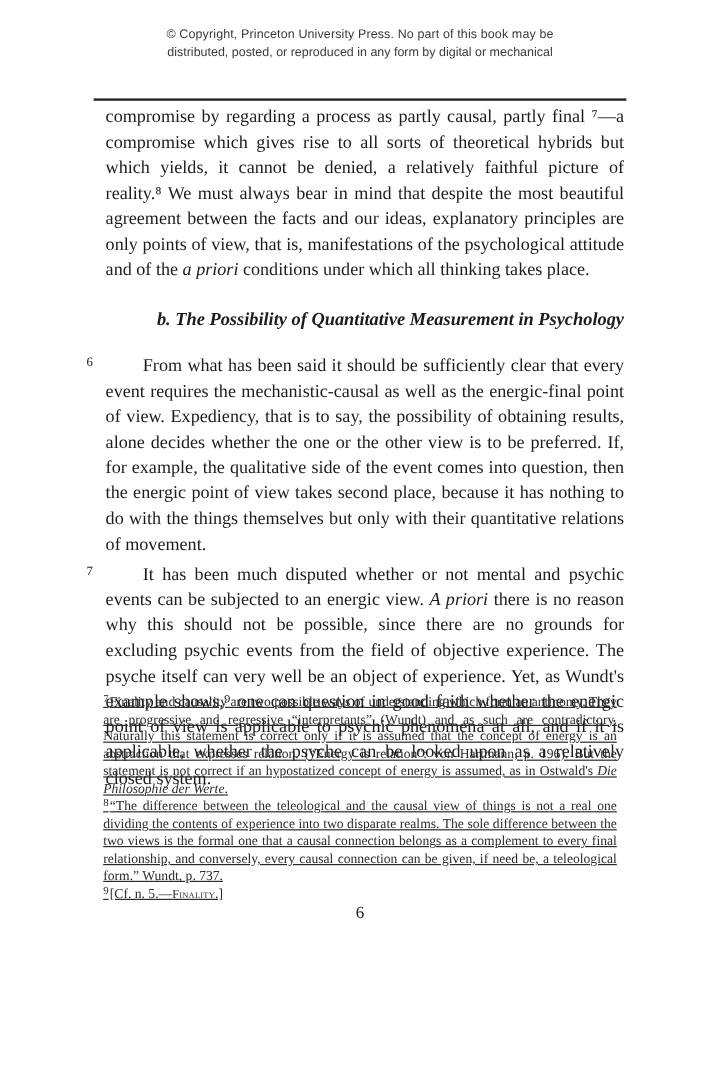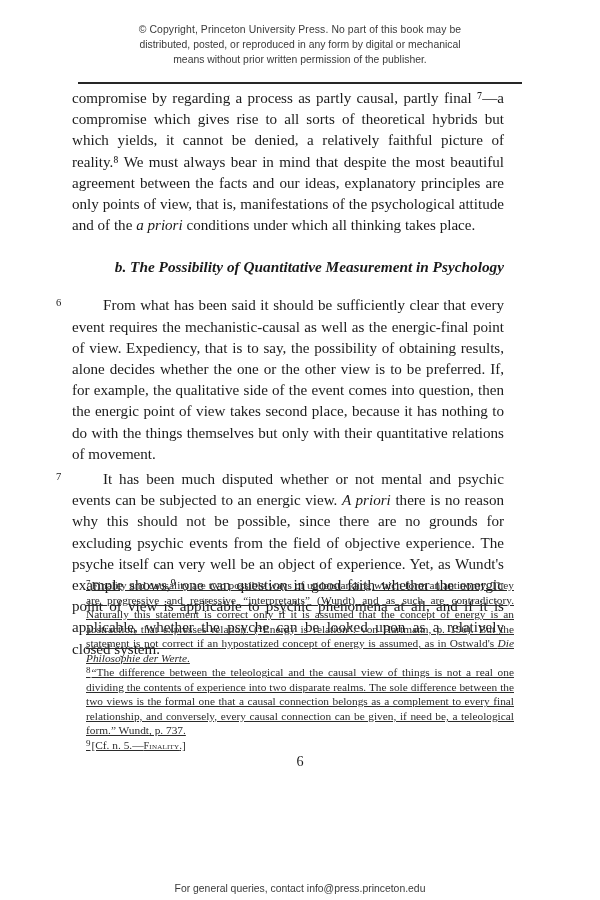--- a/index.html
+++ b/index.html
@@ -58,21 +58,21 @@
     left: 78px;
     top: 70px;
     width: 444px;
     height: 1.6px;
     background: #262626;
   }
 
   
   .textblock {
     position: absolute;
-    left: 72px;
+    left: 88px;
     top: 76px;
     width: 432px;
   }
 
   p.body {
     margin: 0;
     font-size: 15.1px;
     line-height: 21.2px;
     text-align: justify;
     text-justify: inter-word;
@@ -164,21 +164,20 @@
   i.ital { font-style: italic; }
 </style>
 </head>
 <body>
 
 <div class="page">
 
   <div class="copyright">
     <span class="ln ln1">© Copyright, Princeton University Press. No part of this book may be</span>
     <span class="ln">distributed, posted, or reproduced in any form by digital or mechanical</span>
-    <span class="ln">means without prior written permission of the publisher.</span>
   </div>
 
   <div class="rule"></div>
 
   <div class="textblock">
 
     <p class="body first"><span>compromise by regarding a process as partly causal, partly final ⁷—a compromise which gives rise to all sorts of theoretical hybrids but which yields, it cannot be denied, a relatively faithful picture of reality.⁸ We must always bear in mind that despite the most beautiful agreement between the facts and our ideas, explanatory principles are only points of view, that is, manifestations of the psychological attitude and of the </span><i class="ital">a priori</i><span> conditions under which all thinking takes place.</span></p>
 
     <h2 class="heading">b. The Possibility of Quantitative Measurement in Psychology</h2>
 
@@ -201,15 +200,14 @@
     <p class="fn"><sup>7</sup><span>Finality and causality are two possible ways of understanding which form an antinomy. They are progressive and regressive “interpretants” (Wundt) and as such are contradictory. Naturally this statement is correct only if it is assumed that the concept of energy is an abstraction that expresses relation. (“Energy is relation”: von Hartmann, p. 196). But the statement is not correct if an hypostatized concept of energy is assumed, as in Ostwald's </span><i>Die Philosophie der Werte</i><span>.</span></p>
 
     <p class="fn"><sup>8</sup><span>“The difference between the teleological and the causal view of things is not a real one dividing the contents of experience into two disparate realms. The sole difference between the two views is the formal one that a causal connection belongs as a complement to every final relationship, and conversely, every causal connection can be given, if need be, a teleological form.” Wundt, p. 737.</span></p>
 
     <p class="fn"><sup>9</sup><span>[Cf. n. 5.—</span><span class="sc">Finality</span><span>.]</span></p>
 
   </div>
 
   <div class="folio">6</div>
 
-  <div class="footer">For general queries, contact info@press.princeton.edu</div>
 
 </div>
 
 </body></html>

